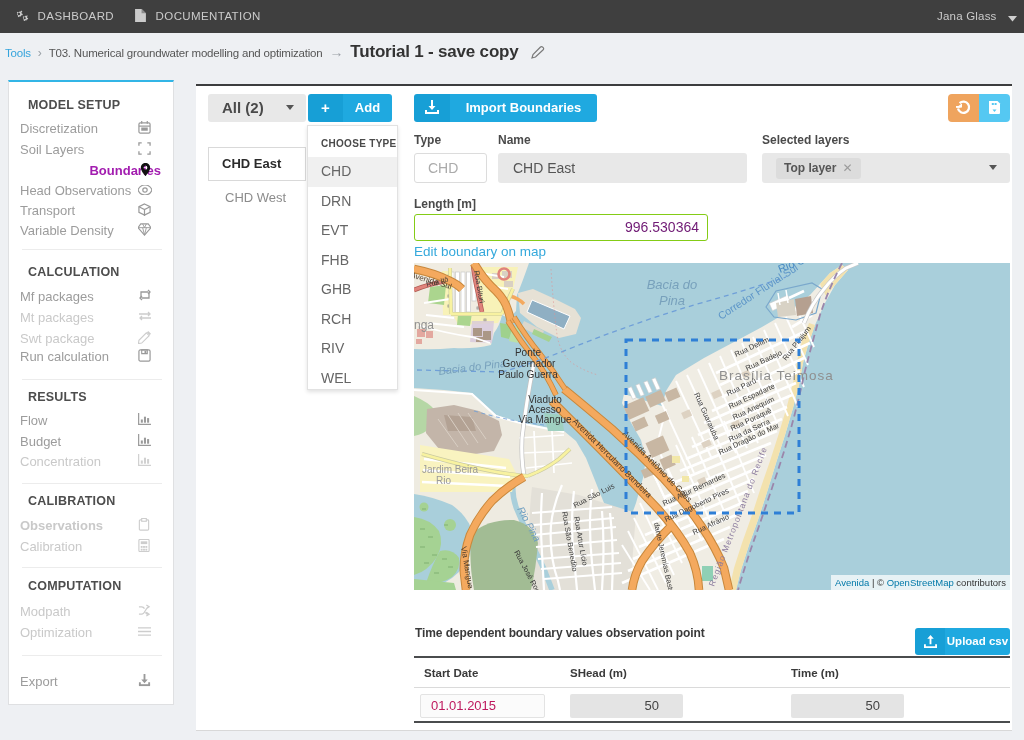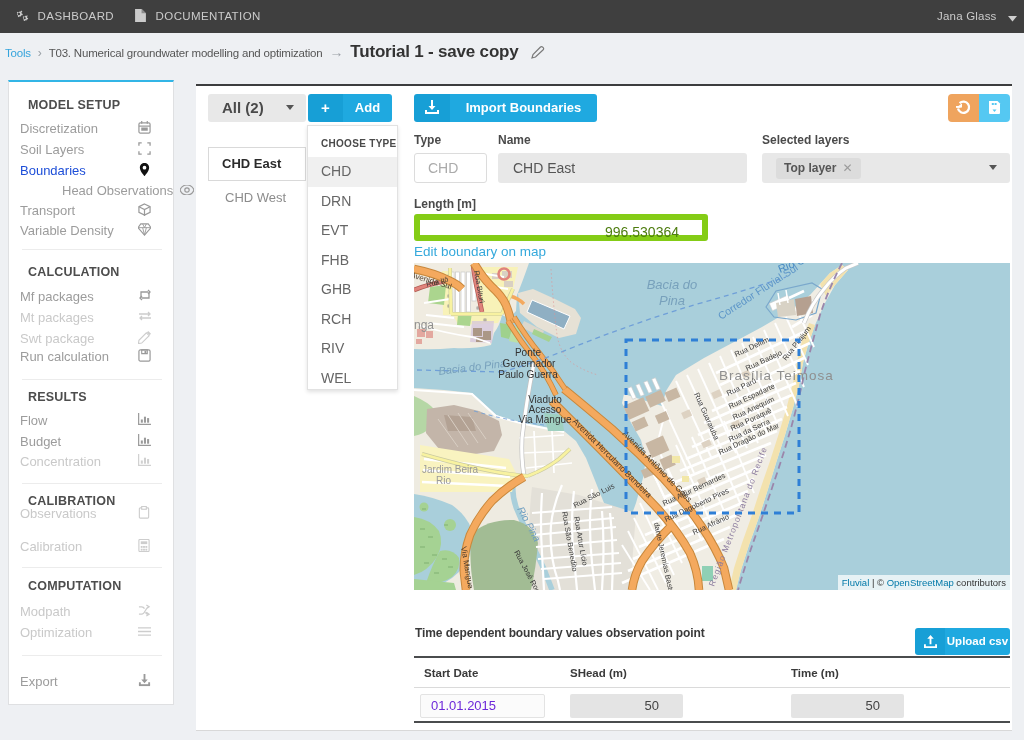--- a/index.html
+++ b/index.html
@@ -16,21 +16,21 @@
 #crumb a { color:#35a4dc; text-decoration:none; }
 #crumb .sep { color:#9aa0a6; padding:0 7px; font-size:12px; }
 #crumb b { color:#333; font-size:17px; }
 
 
 #side { position:absolute; left:8px; top:80px; width:166px; height:625px; background:#fff; border:1px solid #dfe0e2; border-top:2px solid #32b5e6; }
 #side h3 { font-size:12.5px; color:#4d4d4d; font-weight:bold; letter-spacing:0.2px; position:absolute; left:11px;padding-left:8px; }
 #side .it { position:absolute; left:11px; font-size:13px; color:#9c9c9c; width:141px; }
 #side .it .ic { position:absolute; right:9px; top:0px; width:14px; height:14px; }
 #side .it.dis { color:#c9c9c9; }
-#side .it.act { color:#1d4ed8; font-weight:normal; }
+#side .it.act { color:#a21caf; font-weight:bold;text-align:right; }
 #side .dv { position:absolute; left:13px; width:140px; border-top:1px solid #ececec; }
 
 
 #main { position:absolute; left:196px; top:84px; width:816px; height:647px; background:#fff; border-top:2px solid #3c3d3e; border-bottom:1px solid #d8d8d8; }
 #selAll { position:absolute; left:12px; top:8px; width:98px; height:28px; background:#e8e8e8; border-radius:3px; font-size:15px; font-weight:bold; color:#4a4a4a; line-height:28px; padding-left:14px; }
 #selAll .car { position:absolute; right:12px; top:11px; line-height:0; }
 #btnAdd { position:absolute; left:112px; top:8px; width:84px; height:28px; border-radius:3px; overflow:hidden; }
 #btnAdd .lab { position:absolute; left:0; top:0; width:35px; height:28px; background:#179fd6; color:#fff; text-align:center; line-height:28px; font-size:15px; font-weight:bold; }
 #btnAdd .tx { position:absolute; left:35px; top:0; right:0; height:28px; background:#1fa9e0; color:#fff; text-align:center; line-height:28px; font-size:13px; font-weight:bold; }
 #btnImp { position:absolute; left:218px; top:8px; width:183px; height:28px; border-radius:3px; overflow:hidden; }
@@ -50,42 +50,42 @@
 
 .flabel { position:absolute; font-size:12px; font-weight:bold; color:#4a4a4a; }
 .finput { position:absolute; height:30px; border:1px solid #dcdcdc; border-radius:3px; background:#fff; font-size:14px; line-height:28px; }
 .fgray { position:absolute; height:30px; border-radius:3px; background:#e8e8e8; font-size:14px; line-height:30px; color:#555; }
 
 #layers { position:absolute; left:566px; top:67px; width:248px; height:30px; background:#e8e8e8; border-radius:3px; }
 #layers .chip { position:absolute; left:14px; top:5px; height:21px; background:#dcdcdc; border-radius:3px; font-size:12px; font-weight:bold; color:#555; line-height:21px; padding:0 8px; }
 #layers .x { color:#9a9a9a; font-weight:normal; padding-left:6px; font-size:12px; }
 #layers .car { position:absolute; right:13px; top:12px; line-height:0; }
 
-#lenInp { position:absolute; left:218px; top:128px; width:294px; height:27px; border:6px solid #84cc16; border-radius:3px; background:#fff; font-size:14px; color:#4d7c0f; line-height:25px; text-align:right; padding-right:23px; }
+#lenInp { position:absolute; left:218px; top:128px; width:294px; height:27px; border:1px solid #84cc16; border-radius:3px; background:#fff; font-size:14px; color:#701a75; line-height:25px; text-align:right; padding-right:8px; }
 #editLink { position:absolute; left:218px; top:158px; font-size:13.5px; color:#35a9dc; }
 
 #map { position:absolute; left:218px; top:177px; width:596px; height:327px; background:#a6cedb; overflow:hidden; }
 
 #opbar { position:absolute; left:218px; top:507px; width:596px; height:25px; background:#e8e8e8; }
 #opbar .t { position:absolute; left:10px; top:0; line-height:25px; font-size:13px; font-weight:bold; color:#333; }
 #opbar .car { position:absolute; left:483px; top:9px; line-height:0; }
 #opbar .be { position:absolute; left:502px; top:0; width:32px; height:25px; background:#d8d8d8; text-align:center; line-height:27px; }
 #opbar .bc { position:absolute; left:534px; top:0; width:32px; height:25px; background:#d8d8d8; border-left:1px solid #e4e4e4; text-align:center; line-height:27px; }
 #opbar .bt { position:absolute; left:572px; top:0; width:28px; height:25px; text-align:center; line-height:27px; }
 
 #tdh { position:absolute; left:219px; top:540px; font-size:12px; letter-spacing:-0.1px; font-weight:bold; color:#3a3a3a; }
 #btnCsv { position:absolute; left:719px; top:542px; width:95px; height:27px; border-radius:3px; overflow:hidden; }
 #btnCsv .lab { position:absolute; left:0; top:0; width:30px; height:27px; background:#179fd6; text-align:center; line-height:30px; }
 #btnCsv .tx { position:absolute; left:30px; top:0; right:0; height:27px; background:#1fa9e0; color:#fff; text-align:center; line-height:27px; font-size:11.5px; font-weight:bold; }
 
 #tbl { position:absolute; left:218px; top:570px; width:596px; }
 #tbl .top { position:absolute; left:0; top:0; width:596px; height:2px; background:#4a4c4e; }
 #tbl .hrow { position:absolute; left:0; top:2px; width:596px; height:30px; border-bottom:1px solid #dadada; }
 #tbl .hrow span { position:absolute; top:9px; font-size:11.5px; font-weight:bold; color:#3a3a3a; }
-#tbl .cell-date { position:absolute; left:6px; top:38px; width:125px; height:24px; background:#fbfbfb; border:1px solid #e3e3e3; border-radius:2px; font-size:13px; color:#6d28d9; line-height:22px; padding-left:10px; }
+#tbl .cell-date { position:absolute; left:6px; top:38px; width:125px; height:24px; background:#fbfbfb; border:1px solid #e3e3e3; border-radius:2px; font-size:13px; color:#be185d; line-height:22px; padding-left:10px; }
 #tbl .cell-num { position:absolute; top:38px; width:113px; height:24px; background:#e4e4e4; border-radius:2px; font-size:13px; color:#444; line-height:24px; text-align:right; padding-right:24px; }
 #tbl .bot { position:absolute; left:0; top:65px; width:596px; height:2px; background:#4a4c4e; }
 </style>
 </head>
 <body>
 
 <div id="nav">
   <div class="item" style="left:135px;">
     <svg width="11" height="13" viewBox="0 0 10 12" fill="#cbcbcb">
         <path d="M0 0h6l4 4v8H0z"></path>
@@ -125,21 +125,21 @@
           <path d="M1 5.5h12" stroke="#9a9a9a" stroke-width="1.3"></path>
           <path d="M4 0v3M10 0v3" stroke="#9a9a9a" stroke-width="1.3"></path>
           <rect x="3.5" y="7" width="7" height="3.5" fill="#9a9a9a"></rect>
         </svg></span></div>
   <div class="it" style="top:60px;">Soil Layers<span class="ic"><svg width="13" height="13" viewBox="0 0 14 14" fill="none" stroke="#9a9a9a" stroke-width="1.4">
           <path d="M1 4V1h3M10 1h3v3M13 10v3h-3M4 13H1v-3"></path>
         </svg></span></div>
   <div class="it act" style="top:81px;">Boundaries<span class="ic"><svg width="13" height="13" viewBox="0 0 12 14">
           <path d="M6 0C3.2 0 1 2.2 1 5c0 3.7 5 9 5 9s5-5.3 5-9c0-2.8-2.2-5-5-5zm0 7a2 2 0 110-4 2 2 0 010 4z" fill="#111"></path>
         </svg></span></div>
-  <div class="it" style="top:101px;margin-left:42px;">Head Observations<span class="ic"><svg width="14" height="10" viewBox="0 0 14 10" style="margin-top:2px;">
+  <div class="it" style="top:101px;">Head Observations<span class="ic"><svg width="14" height="10" viewBox="0 0 14 10" style="margin-top:2px;">
           <path d="M7 0C3.5 0 1 2.5 0 5c1 2.5 3.5 5 7 5s6-2.5 7-5c-1-2.5-3.5-5-7-5z" fill="none" stroke="#9a9a9a" stroke-width="1.2"></path>
           <circle cx="7" cy="5" r="2.2" fill="none" stroke="#9a9a9a" stroke-width="1.2"></circle>
         </svg></span></div>
   <div class="it" style="top:121px;">Transport<span class="ic"><svg width="13" height="13" viewBox="0 0 14 14">
           <path d="M7 1l6 3v6l-6 3-6-3V4z" fill="none" stroke="#9a9a9a" stroke-width="1.3"></path>
           <path d="M1 4l6 3 6-3M7 7v7" fill="none" stroke="#9a9a9a" stroke-width="1.3"></path>
         </svg></span></div>
   <div class="it" style="top:141px;">Variable Density<span class="ic"><svg width="13" height="13" viewBox="0 0 14 14">
           <path d="M3 1h8l3 4-7 8L0 5z" fill="none" stroke="#9a9a9a" stroke-width="1.2"></path>
           <path d="M0 5h14M5 1l2 4 2-4M7 13L5 5M7 13l2-8" fill="none" stroke="#9a9a9a" stroke-width="1"></path>
@@ -181,21 +181,21 @@
         </svg></span></div>
   <div class="it dis" style="top:372px;">Concentration<span class="ic"><svg width="13" height="12" viewBox="0 0 14 13" fill="#d0d0d0">
           <path d="M0 0h1.3v11.7H14V13H0z"></path>
           <rect x="3" y="7" width="2.2" height="3.5"></rect>
           <rect x="6.4" y="4" width="2.2" height="6.5"></rect>
           <rect x="9.8" y="5.5" width="2.2" height="5"></rect>
         </svg></span></div>
 
   <div class="dv" style="top:401px;"></div>
   <h3 style="top:412px;">CALIBRATION</h3>
-  <div class="it dis" style="top:424px;">Observations<span class="ic"><svg width="12" height="13" viewBox="0 0 12 14" fill="none" stroke="#cdcdcd" stroke-width="1.2">
+  <div class="it dis" style="top:436px;font-weight:bold;">Observations<span class="ic"><svg width="12" height="13" viewBox="0 0 12 14" fill="none" stroke="#cdcdcd" stroke-width="1.2">
           <rect x="1" y="2" width="10" height="11" rx="1"></rect>
           <rect x="3.5" y="0.5" width="5" height="3" fill="#fff"></rect>
         </svg></span></div>
   <div class="it dis" style="top:457px;">Calibration<span class="ic"><svg width="12" height="13" viewBox="0 0 12 14">
           <rect x="0.5" y="0.5" width="11" height="13" rx="1" fill="none" stroke="#cdcdcd" stroke-width="1.2"></rect>
           <rect x="2.5" y="2.5" width="7" height="3" fill="#cdcdcd"></rect>
           <g fill="#cdcdcd">
             <rect x="2.5" y="7.5" width="2" height="2"></rect>
             <rect x="5" y="7.5" width="2" height="2"></rect>
             <rect x="7.5" y="7.5" width="2" height="2"></rect>
@@ -610,21 +610,21 @@
     <g font-family="Liberation Sans,sans-serif" fill="#4a3a2a" font-size="8.5">
       <text transform="translate(158,159) rotate(45)">Avenida Herculano Bandeira</text>
       <text transform="translate(208,171) rotate(46)">Avenida Antônio de Góes</text>
       <text transform="translate(-4,14) rotate(17)" font-size="8">Avenida Sul</text>
       <text transform="translate(47,284) rotate(80)" font-size="8">Via Mangue</text>
     </g>
     <text transform="translate(300,324) rotate(-69)" font-family="Liberation Sans,sans-serif" font-size="8.5" fill="#8a7a9e" letter-spacing="1">Região Metropolitana do Recife</text>
 
     <rect x="212" y="77" width="173" height="173" fill="none" stroke="#2e7fd6" stroke-width="3" stroke-dasharray="7,6"></rect>
   </svg>
-  <div style="position:absolute; right:0; bottom:0; height:15px; background:rgba(255,255,255,0.72); font-size:9.5px; line-height:15px; padding:0 4px; color:#333;"><span style="color:#0078a8;">Fluvial</span> | © <span style="color:#0078a8;margin-top:31px;">OpenStreetMap</span> contributors</div>
+  <div style="position:absolute; right:0; bottom:0; height:15px; background:rgba(255,255,255,0.72); font-size:9.5px; line-height:15px; padding:0 4px; color:#333;"><span style="color:#0078a8;">Avenida</span> | © <span style="color:#0078a8;margin-top:31px;">OpenStreetMap</span> contributors</div>
   </div>
 
 
   <div id="tdh">Time dependent boundary values observation point</div>
   <div id="btnCsv">
     <div class="lab"><svg width="13" height="13" viewBox="0 0 14 14" fill="#fff">
           <path d="M7 0l3.5 4H8v6H6V4H3.5z"></path>
           <path d="M0 10h2v2h10v-2h2v4H0z"></path>
         </svg></div>
     <div class="tx">Upload csv</div>

